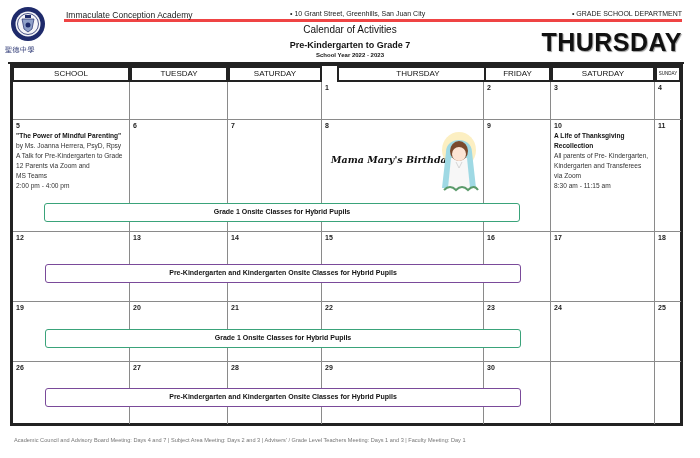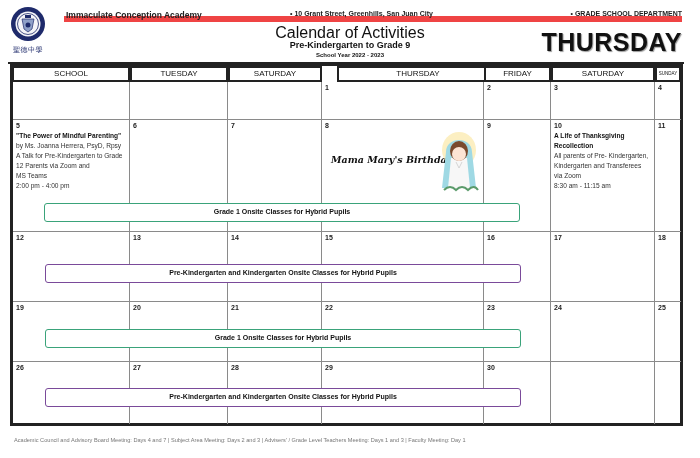--- a/index.html
+++ b/index.html
@@ -1,29 +1,29 @@
 <!DOCTYPE html>
 <html><head>
 <meta charset="utf-8">
 <style>
   * { box-sizing: border-box; margin: 0; padding: 0; }
   html, body { width: 700px; height: 458px; background: #ffffff; overflow: hidden; }
   body { position: relative; font-family: "Liberation Sans", sans-serif; color: #111; }
 
   .logo { position: absolute; left: 5px; top: 5px; width: 46px; height: 50px; }
   .logo svg { display: block; }
-  .logo-caption { position: absolute; left: 0; top: 40px; width: 46px; text-align: center; font-size: 7px; color: #1e2a6b; font-family: "DejaVu Serif", serif; letter-spacing: 0.5px; }
-
-  .top-line { position: absolute; left: 64px; top: 10px; width: 618px; height: 12px; border-bottom: 6px solid #ef4444; font-size: 8px; font-weight: bold; color: #222; }
+  .logo-caption { position: absolute; left: 0; top: 40px; width: 46px; text-align: left; font-size: 7px; color: #1e2a6b; font-family: "DejaVu Serif", serif; letter-spacing: 0.5px; }
+
+  .top-line { position: absolute; left: 64px; top: 10px; width: 618px; height: 12px; border-bottom: 3px solid #ef4444; font-size: 8px; font-weight: normal; color: #222; }
   .top-line span { position: absolute; top: 0; }
   .school-name { left: 2px; font-size: 8.5px; }
   .address { left: 226px; font-size: 7px; }
   .dept { right: 0; font-size: 7px; }
 
-  .title { position: absolute; left: 250px; top: 24px; width: 200px; text-align: center; font-size: 16px; color: #111; }
+  .title { position: absolute; left: 250px; top: 24px; width: 200px; text-align: center; font-size: 10px; color: #111; }
   .subtitle { position: absolute; left: 250px; top: 40px; width: 200px; text-align: center; font-size: 9px; font-weight: bold; }
   .school-year { position: absolute; left: 250px; top: 52px; width: 200px; text-align: center; font-size: 6px; font-weight: bold; }
   .month { position: absolute; left: 520px; top: 28px; width: 162px; text-align: right; font-size: 25px; font-weight: bold; letter-spacing: 0.5px; color: #111; text-shadow: 1px 1px 1px #999; }
 
   .cal-rule { position: absolute; left: 8px; top: 62px; width: 676px; height: 2px; background: #222; }
 
   .calendar { position: absolute; left: 10px; top: 64px; width: 673px; height: 362px; border: 3px solid #222; border-top: 2px solid #222; }
   .head-cell { position: absolute; top: 66px; height: 16px; border: 2px solid #222; background: #fff; font-size: 8px; text-align: center; line-height: 12px; color: #111; }
   .head-cell.sun { font-size: 4.5px; line-height: 12px; }
 
@@ -57,21 +57,21 @@
   <div class="logo-caption">聖德中學</div>
 </div>
 
 <div class="top-line">
   <span class="school-name">Immaculate Conception Academy</span>
   <span class="address">• 10 Grant Street, Greenhills, San Juan City</span>
   <span class="dept">• GRADE SCHOOL DEPARTMENT</span>
 </div>
 
 <div class="title">Calendar of Activities</div>
-<div class="subtitle">Pre-Kindergarten to Grade 9</div>
+<div class="subtitle">Pre-Kindergarten to Grade 7</div>
 <div class="school-year">School Year 2022 - 2023</div>
 <div class="month">THURSDAY</div>
 
 <div class="cal-rule"></div>
 
 <div class="calendar"></div>
 
 <div class="head-cell" style="left:12px; width:118px;">SCHOOL</div>
 <div class="head-cell" style="left:130px; width:98px;">TUESDAY</div>
 <div class="head-cell" style="left:228px; width:94px;">SATURDAY</div>

